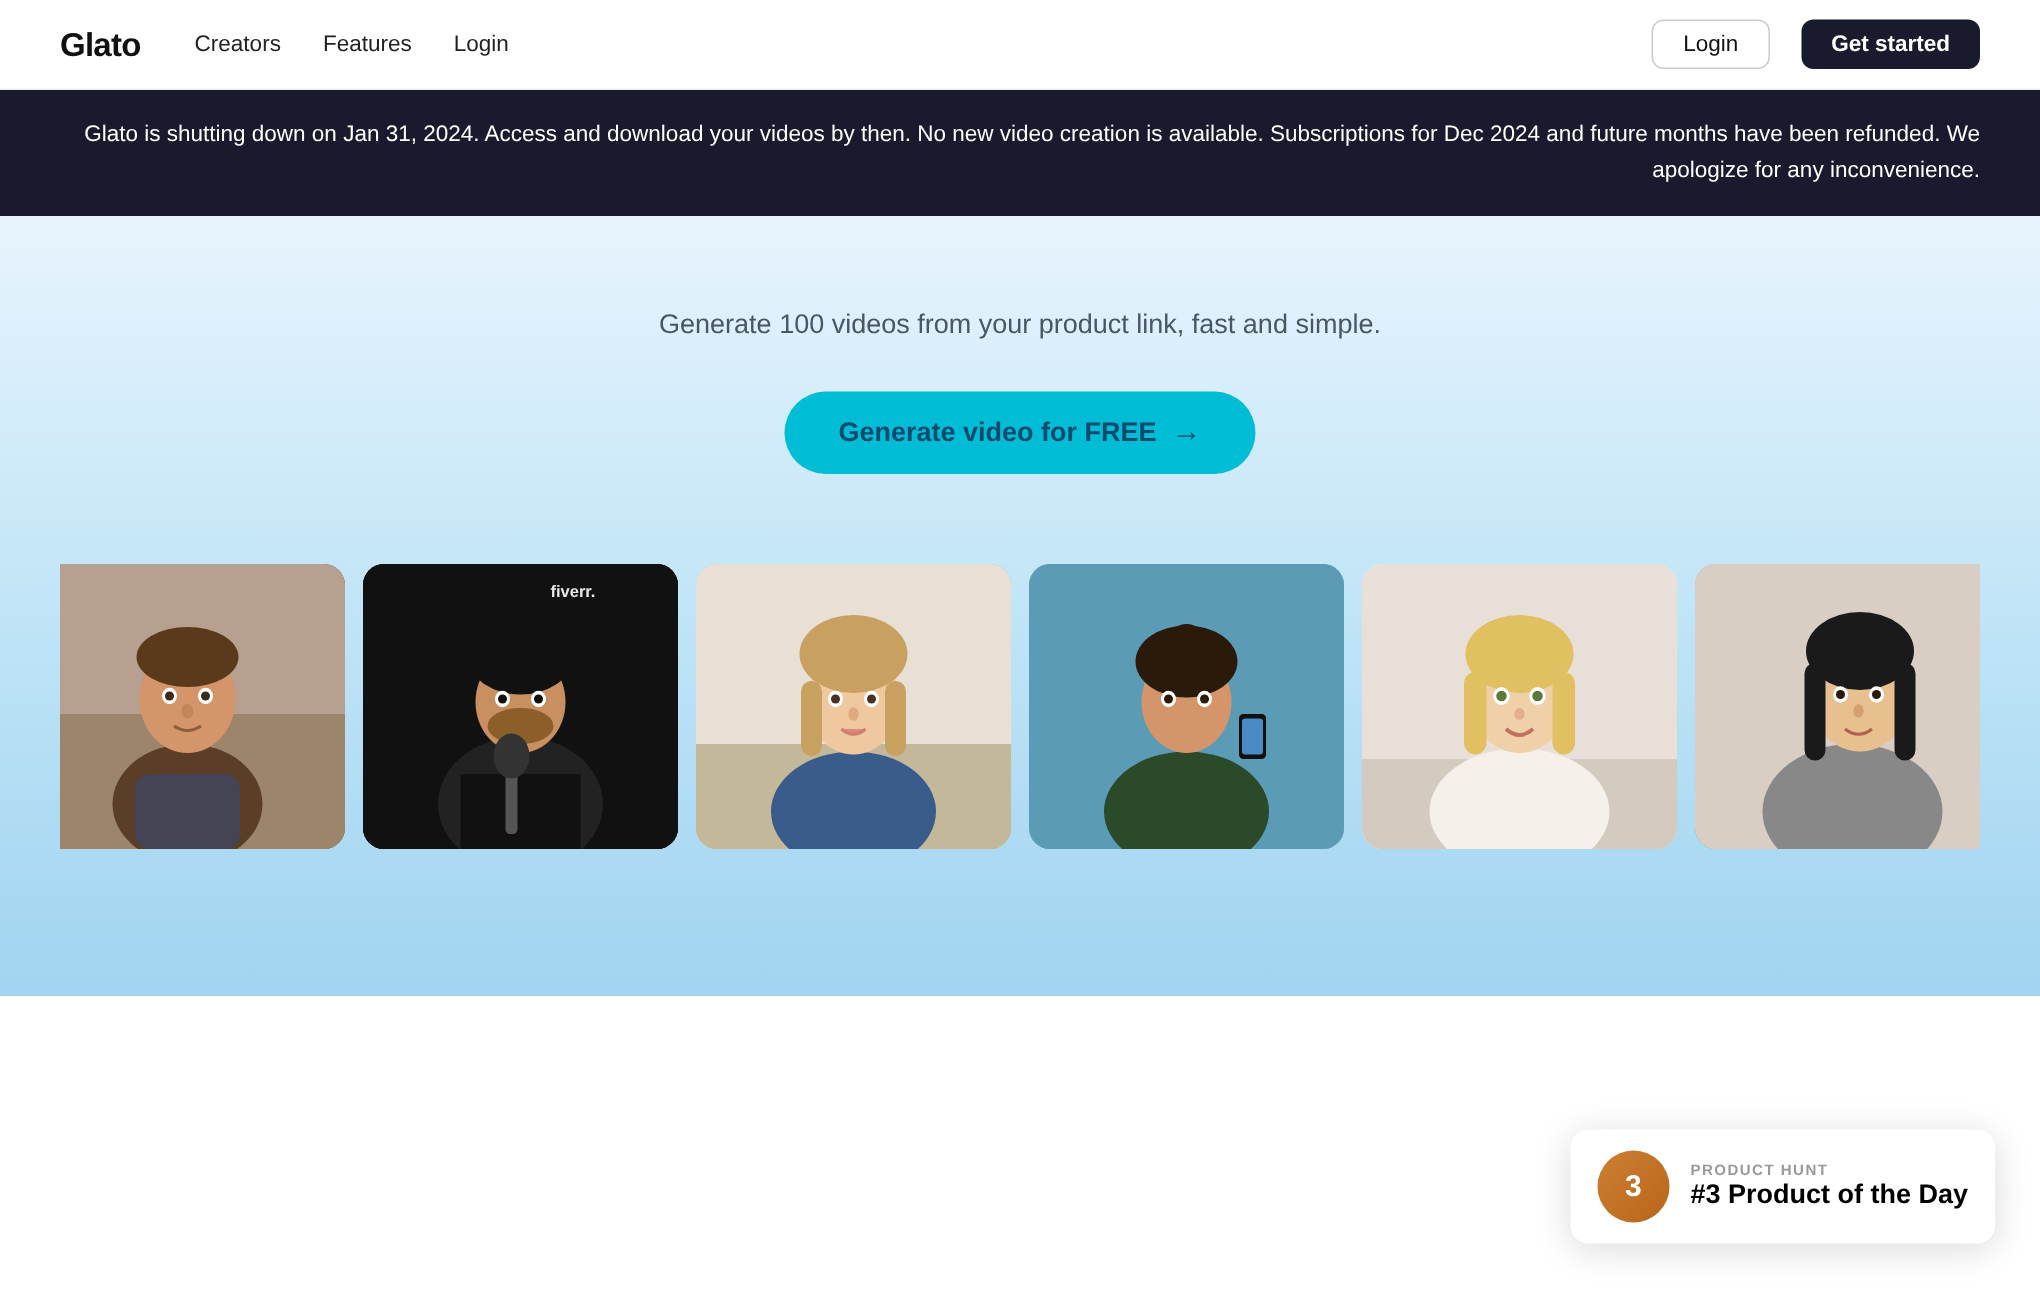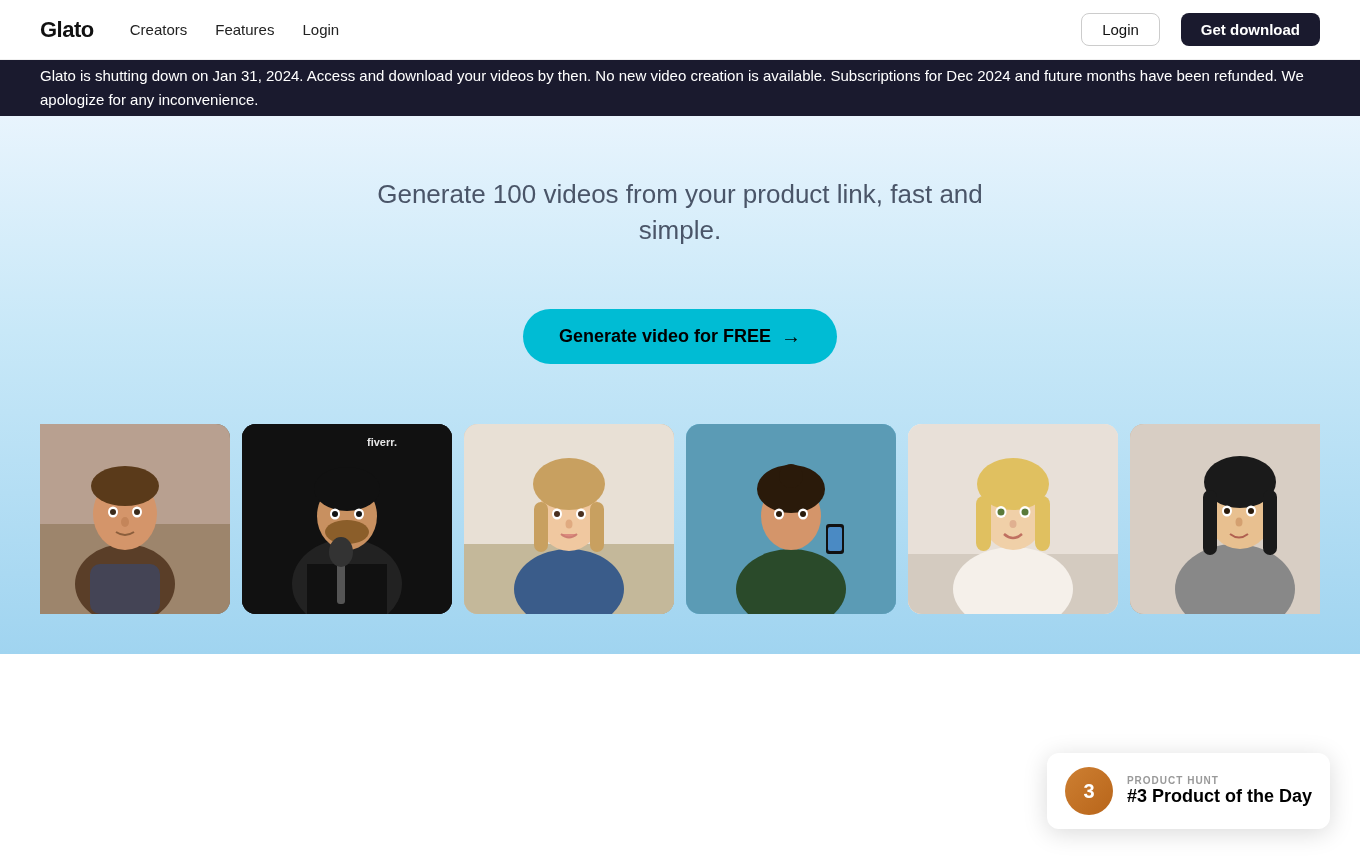--- a/index.html
+++ b/index.html
@@ -40,22 +40,22 @@
       border-radius: 8px;
       font-size: 15px;
       font-weight: 600;
       cursor: pointer;
     }
 
     
     .banner {
       background: #1a1a2e;
       color: #fff;
-      text-align: left;
-      padding: 4px 40px;
+      text-align: right;
+      padding: 18px 40px;
       font-size: 15px;
       line-height: 1.6;
     }
 
     
     .hero {
       background: linear-gradient(180deg, #e8f4fd 0%, #c8e8f8 40%, #a0d4f0 100%);
       min-height: 520px;
       display: flex;
       flex-direction: column;
@@ -66,30 +66,30 @@
     .hero-title {
       font-size: 68px;
       font-weight: 900;
       color: #1a1a2e;
       line-height: 1.1;
       max-width: 800px;
       margin-bottom: 30px;
     }
     .hero-title .blue { color: #1a7de8; }
     .hero-subtitle {
-      font-size: 26px;
+      font-size: 18px;
       color: #4a5568;
       font-weight: 500;
       max-width: 680px;
       line-height: 1.4;
-      margin-bottom: 60px;
+      margin-bottom: 32px;
     }
     .btn-cta {
       background: #00bcd4;
-      color: #000000;
+      color: #0c4a6e;
       border: none;
       padding: 16px 36px;
       border-radius: 50px;
       font-size: 18px;
       font-weight: 700;
       cursor: pointer;
       display: inline-flex;
       align-items: center;
       gap: 10px;
       margin-bottom: 60px;
@@ -178,21 +178,21 @@
   <div class="navbar-left">
     <div class="logo">Glato</div>
     <div class="nav-links">
       <a class="nav-link">Creators</a>
       <a class="nav-link">Features</a>
       <a class="nav-link">Login</a>
     </div>
   </div>
   <div class="navbar-right">
     <button class="btn-login">Login</button>
-    <button class="btn-get-started">Get download</button>
+    <button class="btn-get-started">Get started</button>
   </div>
 </nav>
 
 <div class="banner">
   <span>Glato is shutting down on Jan 31, 2024. Access and download your videos by then. No new video creation is available. Subscriptions for Dec 2024 and future months have been refunded. We apologize for any inconvenience.</span>
 </div>
 
 <section class="hero">
   <p class="hero-subtitle">Generate 100 videos from your product link, fast and simple.</p>
   <button class="btn-cta">

